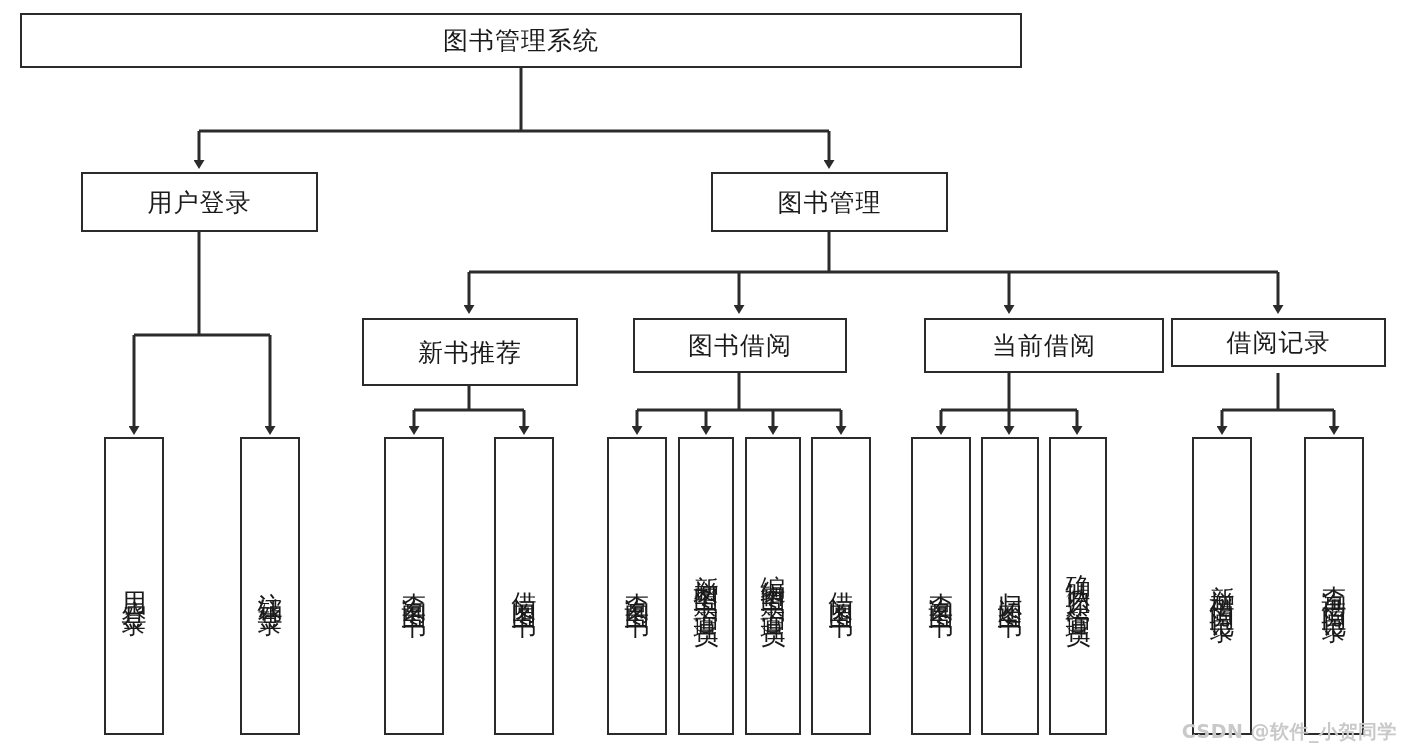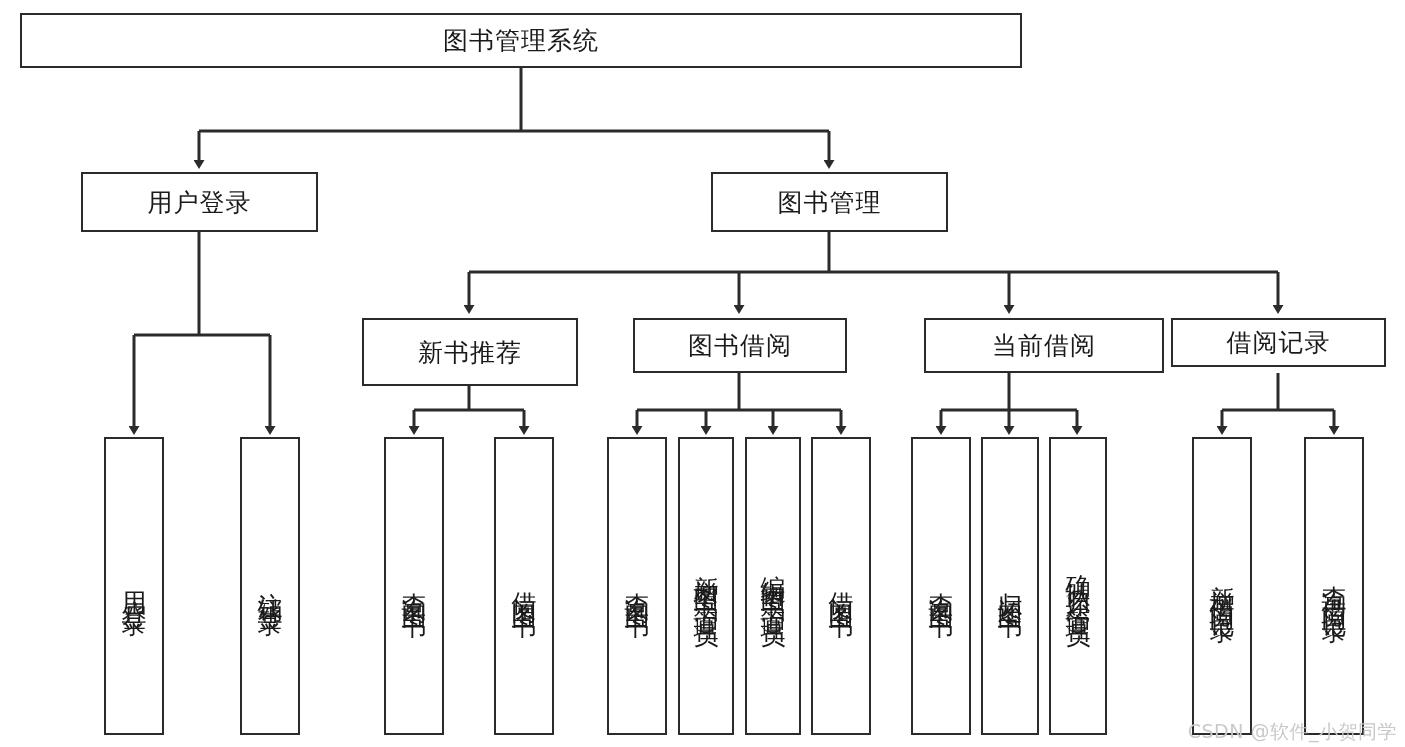--- a/index.html
+++ b/index.html
@@ -52,20 +52,21 @@
     white-space: nowrap;
   }
   #watermark {
     position: absolute;
     right: 8px;
     bottom: 2px;
     font-size: 19px;
     color: #c9c9c9;
     white-space: nowrap;
     letter-spacing: 0.5px;
+    font-weight: bold;
   }
 </style>
 </head>
 <body>
 
 <div id="canvas">
 
   <svg id="edges" viewBox="0 0 1405 747" xmlns="http://www.w3.org/2000/svg">
     <defs>
       <marker id="arrow" markerWidth="9" markerHeight="11" refX="1" refY="5.5" orient="auto" markerUnits="userSpaceOnUse">

